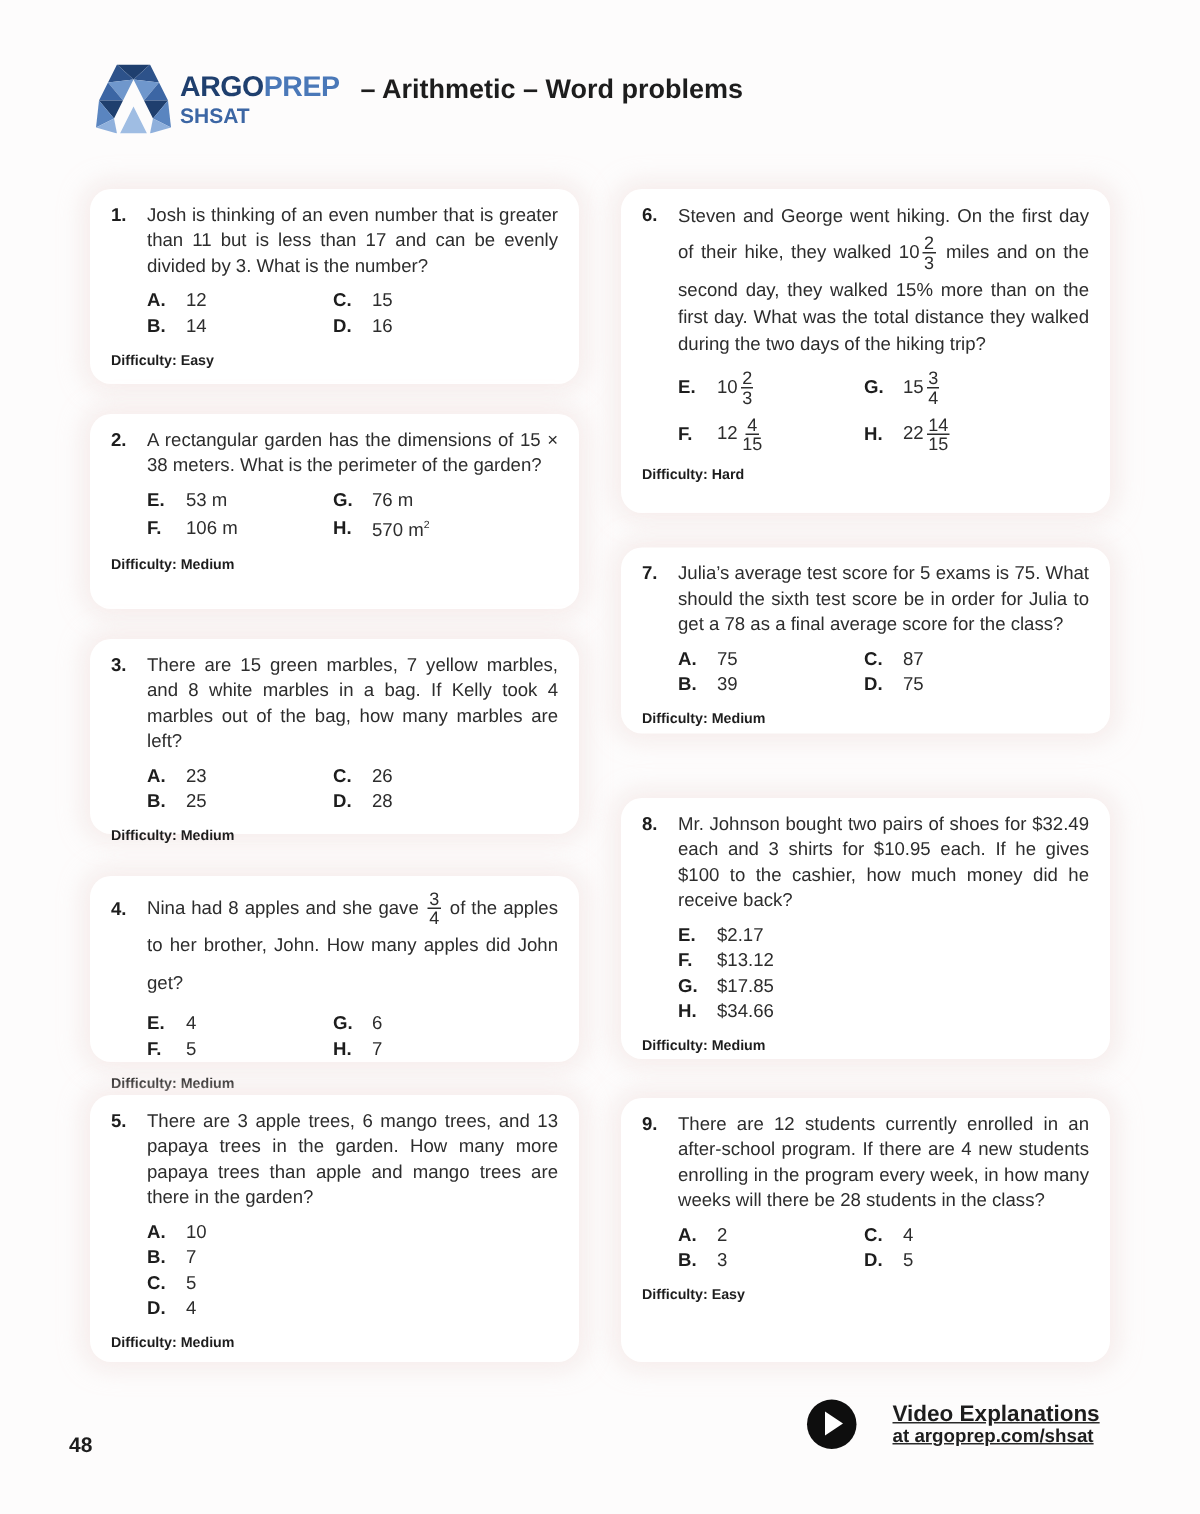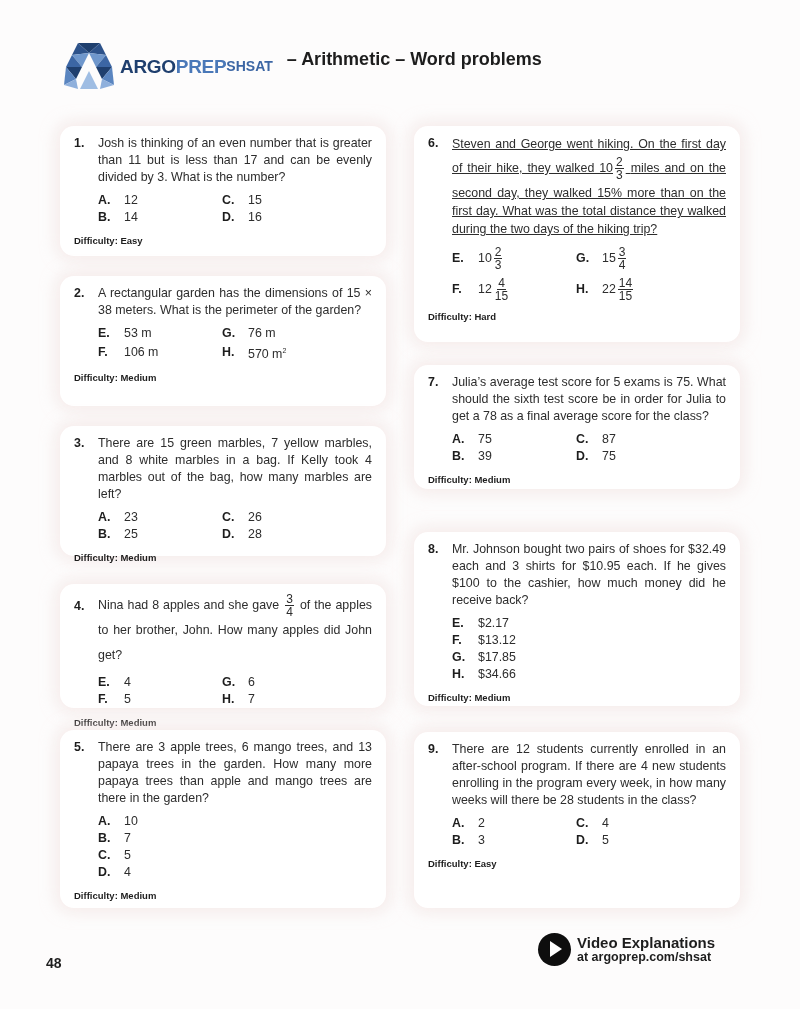--- a/index.html
+++ b/index.html
@@ -1,21 +1,21 @@
 <!DOCTYPE html>
 <html><head>
   <meta charset="utf-8">
   <style>
     * { box-sizing: border-box; margin: 0; padding: 0; }
     html, body { width: 800px; height: 1009px; background: #fdfcfc; }
     body { position: relative; font-family: "Liberation Sans", "DejaVu Sans", sans-serif; color: #2a2a2a; overflow: hidden; }
 
     .header { position: absolute; left: 64px; top: 42px; height: 48px; display: flex; align-items: center; }
     .logo-mark { width: 50px; height: 46px; }
-    .logo-text { margin-left: 6px; display: flex; line-height: 1; }
+    .logo-text { margin-left: 6px; display: flex; flex-direction: column; line-height: 1; }
     .logo-argo { font-weight: bold; font-size: 19px; letter-spacing: -0.3px; }
     .logo-argo .a1 { color: #1f3f6e; }
     .logo-argo .a2 { color: #4a78b8; }
     .logo-sub { font-weight: bold; font-size: 14px; color: #3c66a4; margin-top: 2px; }
     .page-title { margin-left: 14px; font-size: 18px; font-weight: bold; color: #1d1d1d; margin-top: -14px; text-align: center; }
 
     .card {
       position: absolute; background: #ffffff; border-radius: 14px;
       box-shadow: 0 0 14px 6px rgba(240, 226, 224, 0.55);
       padding: 9px 14px 10px 14px;
@@ -33,21 +33,21 @@
 
     .frac { display: inline-flex; flex-direction: column; align-items: center; vertical-align: middle; font-size: 12px; line-height: 12px; margin: 0 2px; }
     .frac .num { border-bottom: 1px solid #2d2d2d; padding: 0 1px; }
     .frac .den { padding: 0 1px; }
     .tall-line { line-height: 25px; }
 
     .footer-page { position: absolute; left: 46px; top: 955px; font-size: 14px; font-weight: bold; color: #1d1d1d; }
     .footer-video { position: absolute; left: 538px; top: 933px; display: flex; align-items: center; }
     .play-icon { width: 33px; height: 33px; border-radius: 50%; background: #0e0e0e; position: relative; }
     .play-icon::after { content: ""; position: absolute; left: 12px; top: 8px; border-left: 12px solid #fff; border-top: 8.5px solid transparent; border-bottom: 8.5px solid transparent; }
-    .video-text { margin-left: 6px; line-height: 1.05; }
+    .video-text { margin-left: 24px; line-height: 1.05; text-decoration: underline; }
     .video-title { font-size: 15px; font-weight: bold; color: #1d1d1d; }
     .video-url { font-size: 12.5px; font-weight: bold; color: #1d1d1d; }
   </style>
 </head>
 <body>
 
 <div class="header">
   <svg class="logo-mark" viewBox="0 0 50 46">
     <polygon points="14,0 36,0 25,10" fill="#1f3f6e"></polygon>
     <polygon points="14,0 25,10 8,12" fill="#2d528a"></polygon>
@@ -206,21 +206,21 @@
         <span class="opt-letter">D.</span>
         <span class="opt-val">4</span>
       </div>
   </div>
   <div class="difficulty">Difficulty: Medium</div>
 </div>
 
 <div class="card" style="left:414px; top:126px; width:326px; height:216px;">
   <div class="q-row">
     <span class="q-num">6.</span>
-    <span class="q-text tall-line" style="line-height:18px;text-decoration:underline;">
+    <span class="q-text tall-line" style="line-height:18px;">
       <span>Steven and George went hiking. On the first day of their hike, they walked 10</span><span class="frac" style="margin:3px 2px;">
           <span class="num">2</span>
           <span class="den">3</span>
         </span>
       <span>miles and on the second day, they walked 15% more than on the first day. What was the total distance they walked during the two days of the hiking trip?</span>
     </span>
   </div>
   <div class="options" style="row-gap:6px; margin-top:8px;">
     <div class="opt">
         <span class="opt-letter">E.</span>

